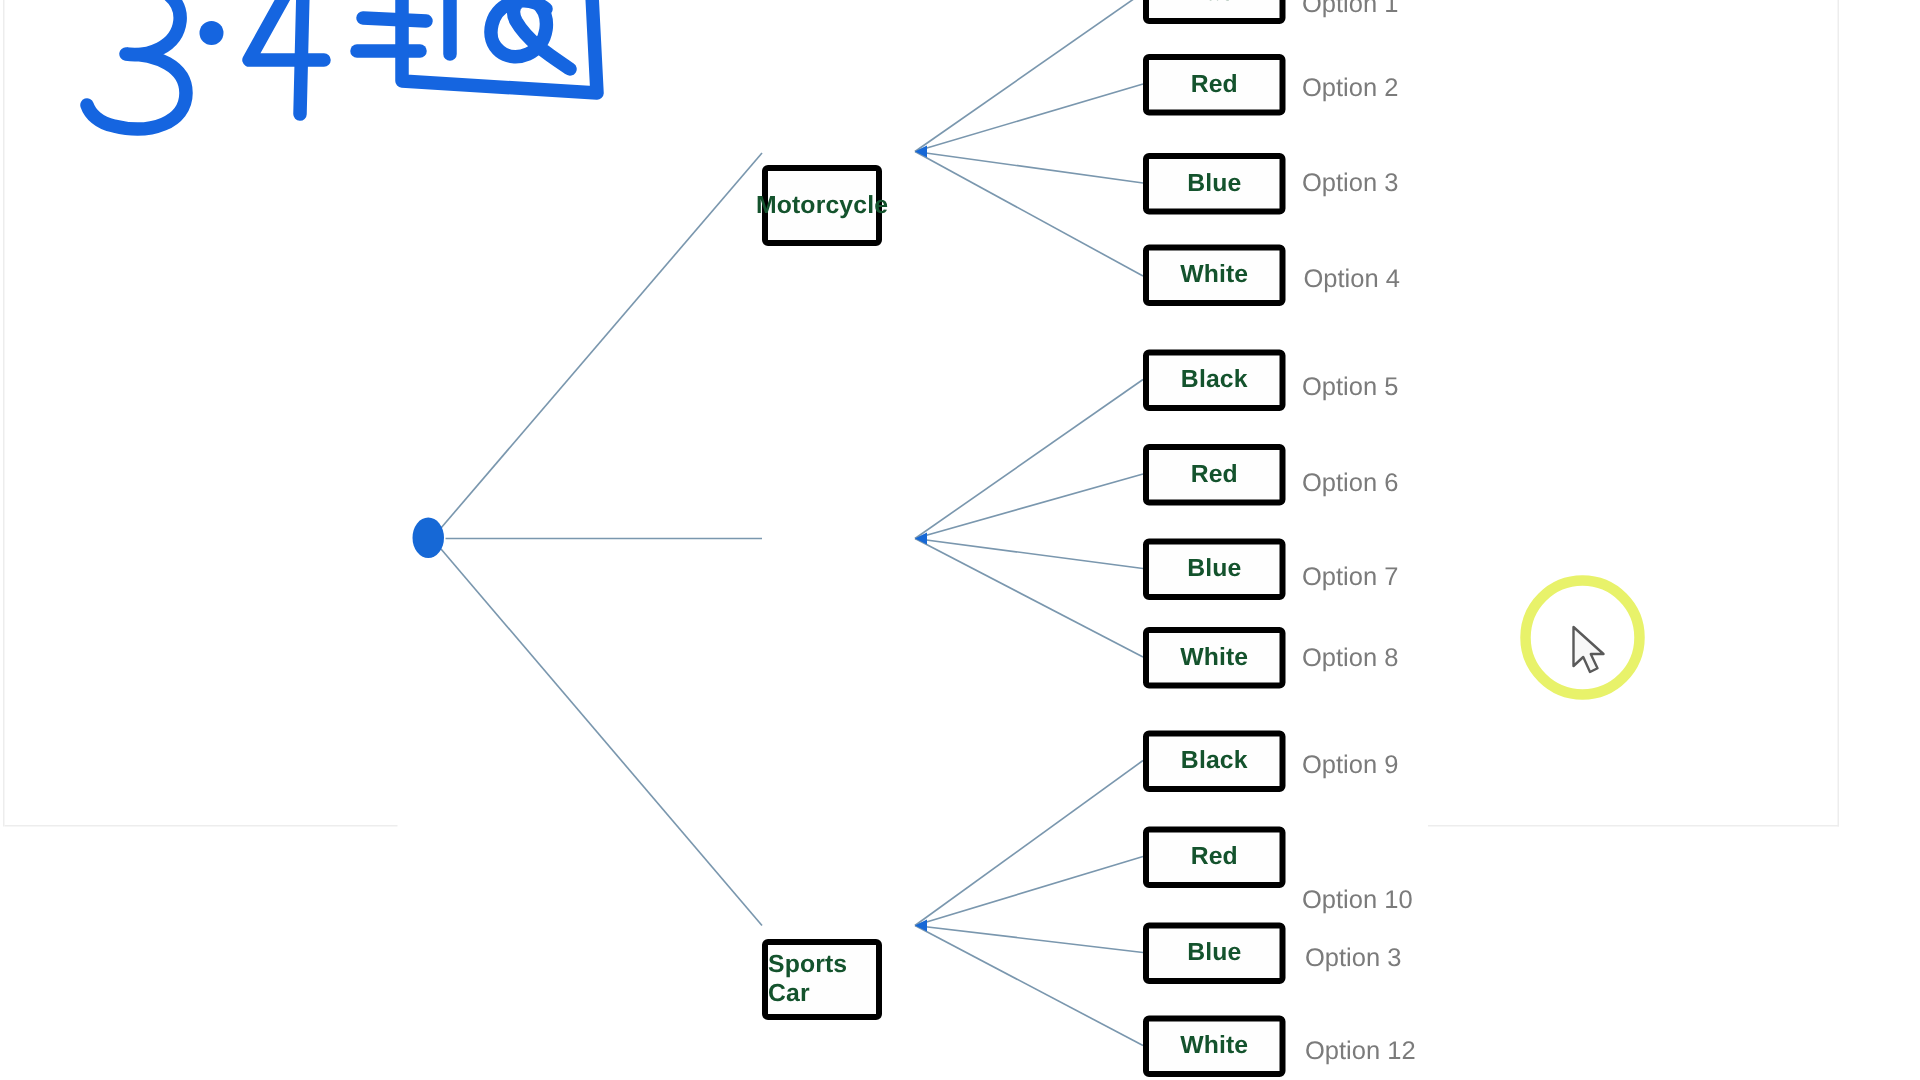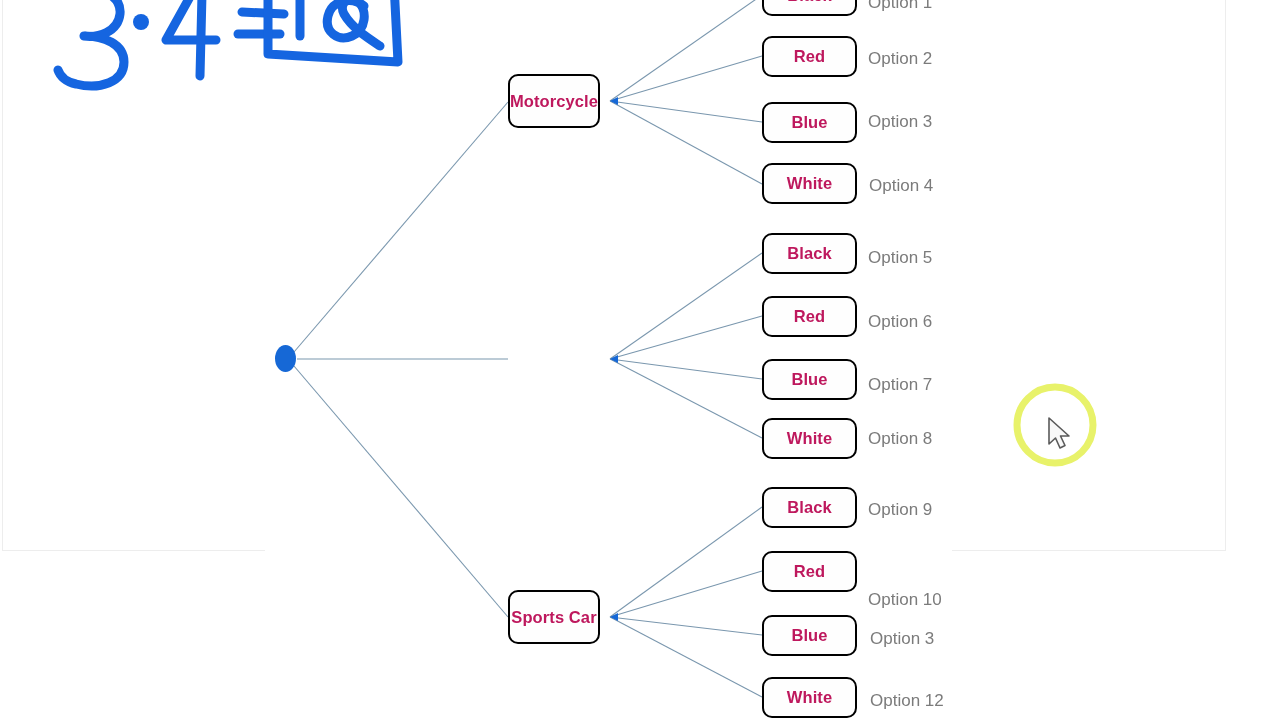--- a/index.html
+++ b/index.html
@@ -37,34 +37,35 @@
   }
   #connectors { z-index: 1; }
   #handwriting { z-index: 4; pointer-events: none; }
   #cursor-layer { z-index: 6; pointer-events: none; }
 
   
   .node {
     position: absolute;
     box-sizing: border-box;
     background: #fefefe;
-    border: 2px solid #000000;
-    border-radius: 10px;
+    border: 4px solid #000000;
+    border-radius: 4px;
     display: flex;
     align-items: center;
     justify-content: center;
     z-index: 3;
-    color: #be185d;
+    color: #14532d;
     font-weight: bold;
     letter-spacing: 0.1px;
   }
   .node-vehicle {
-    width: 92px;
+    width: 80px;
     height: 54px;
     font-size: 16.5px;
+    margin-top: 36px;
   }
   .node-color {
     width: 95px;
     height: 41px;
     font-size: 16.5px;
   }
   .root-node {
     position: absolute;
     width: 21px;
     height: 27px;

